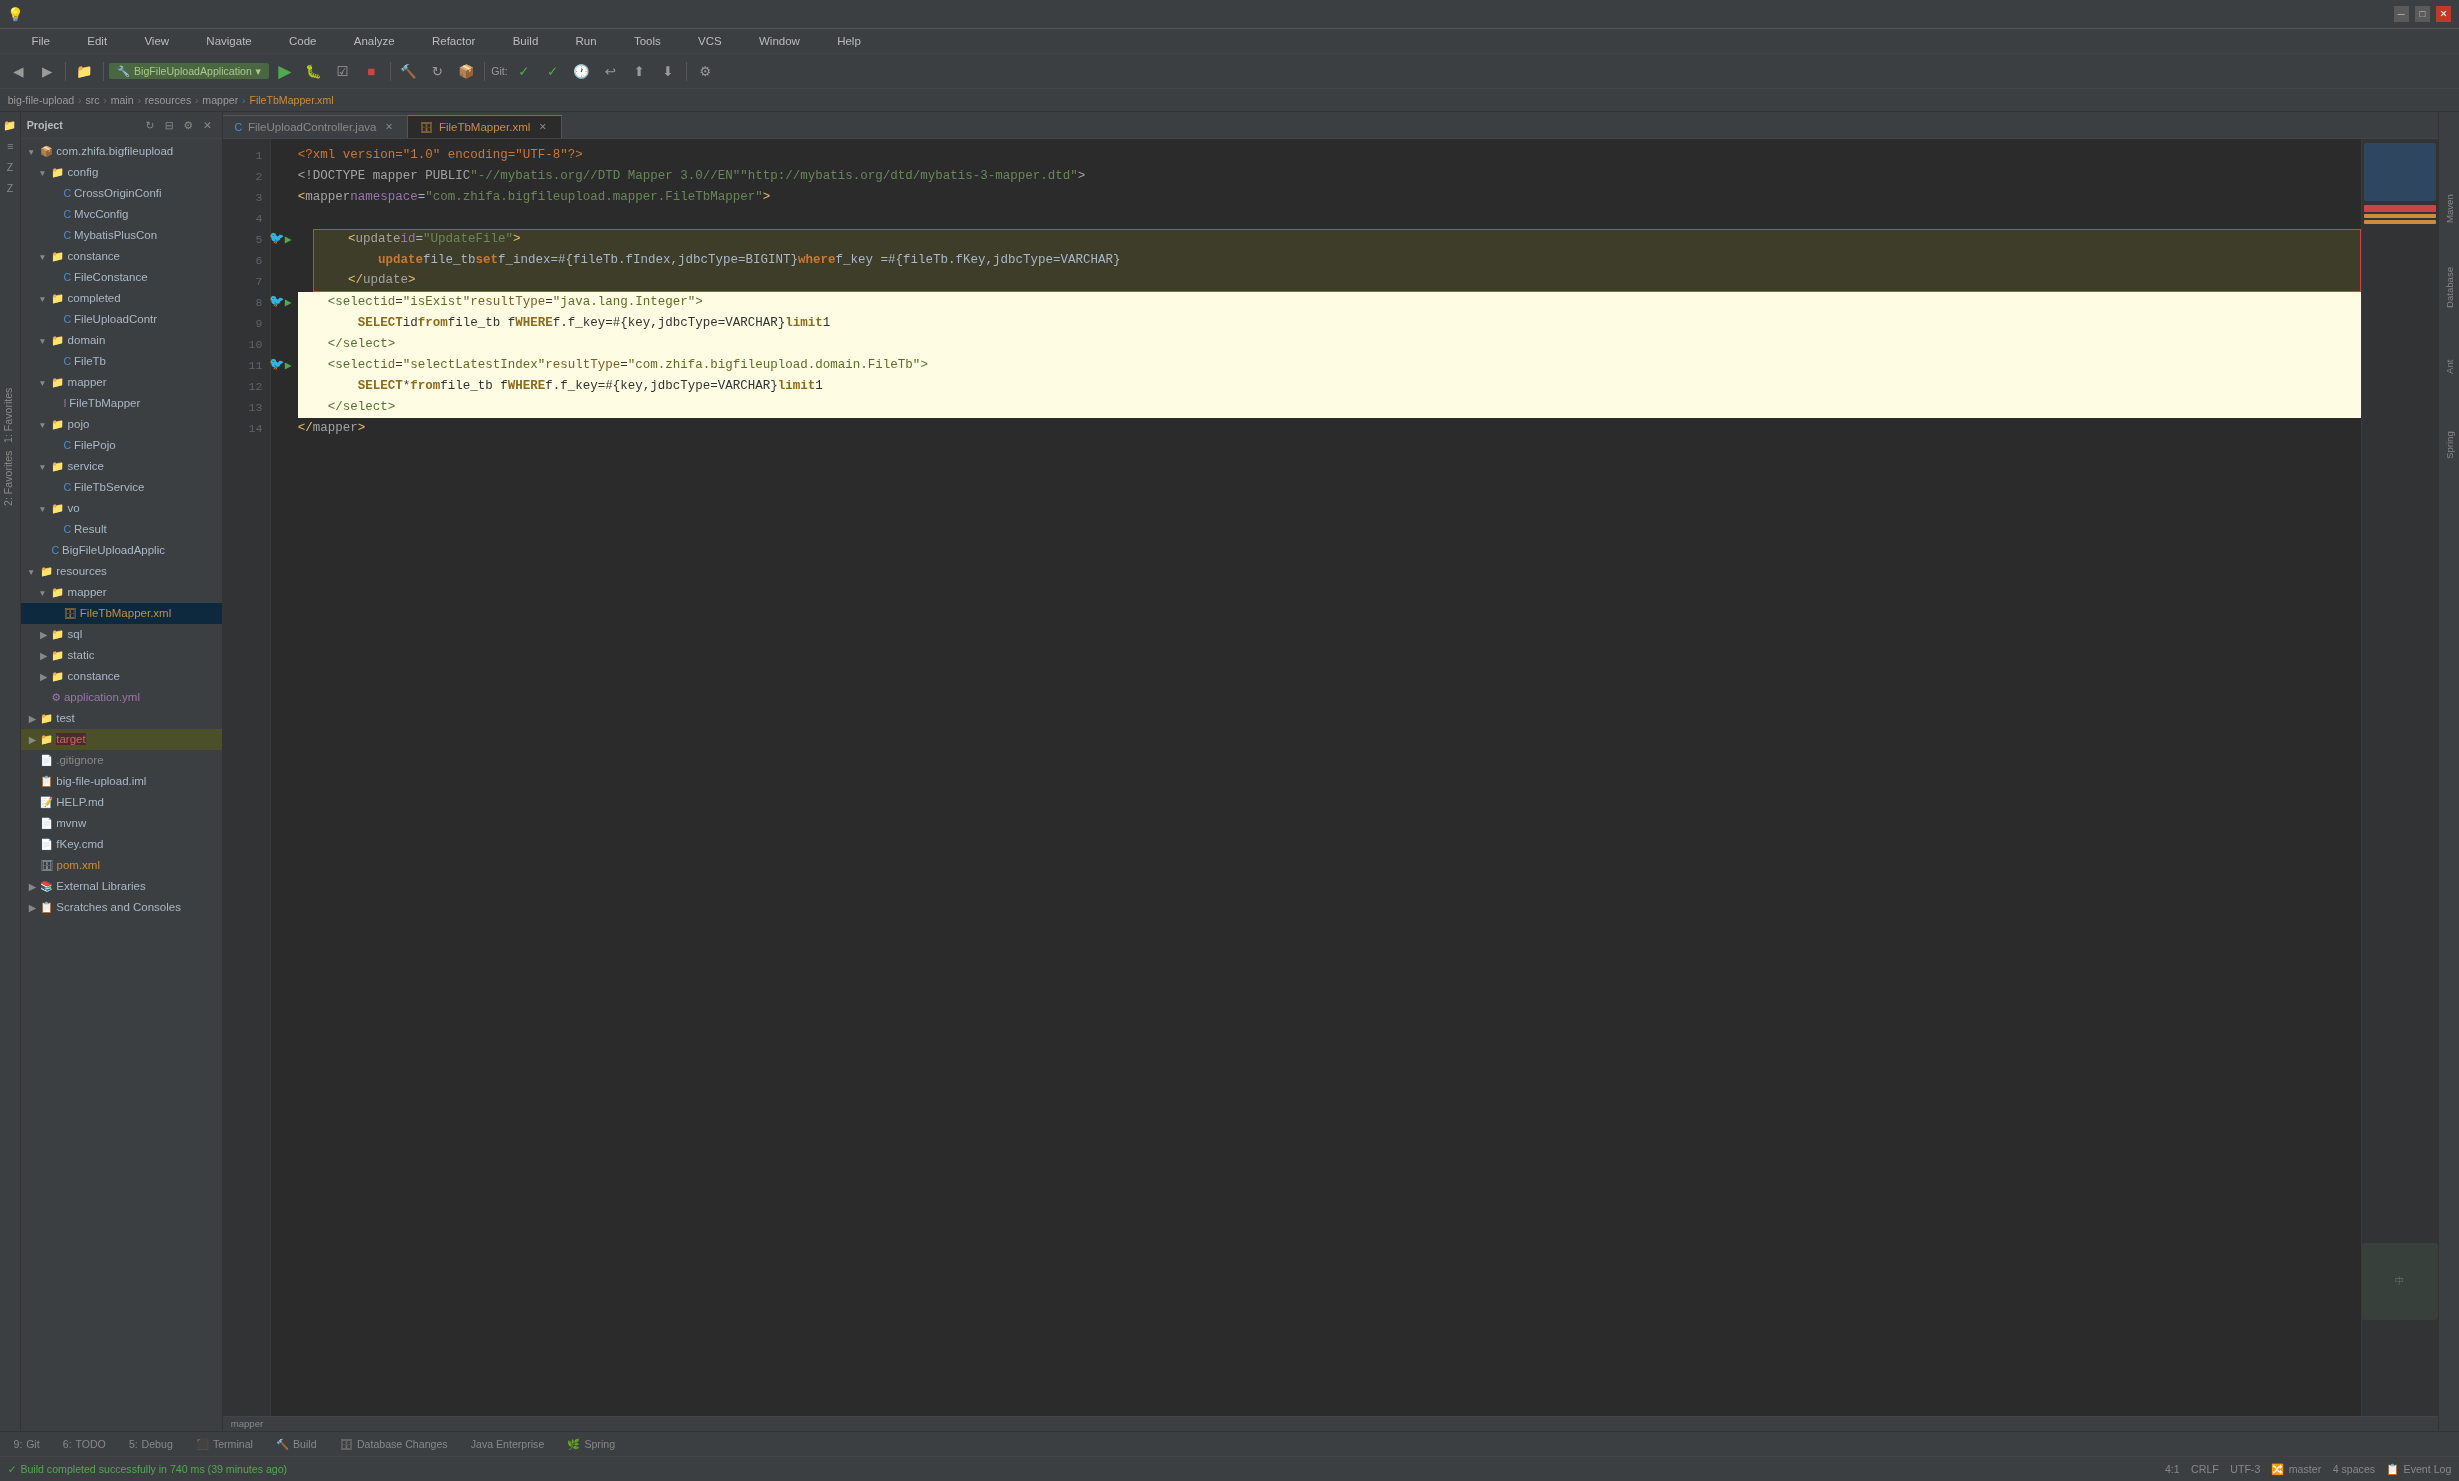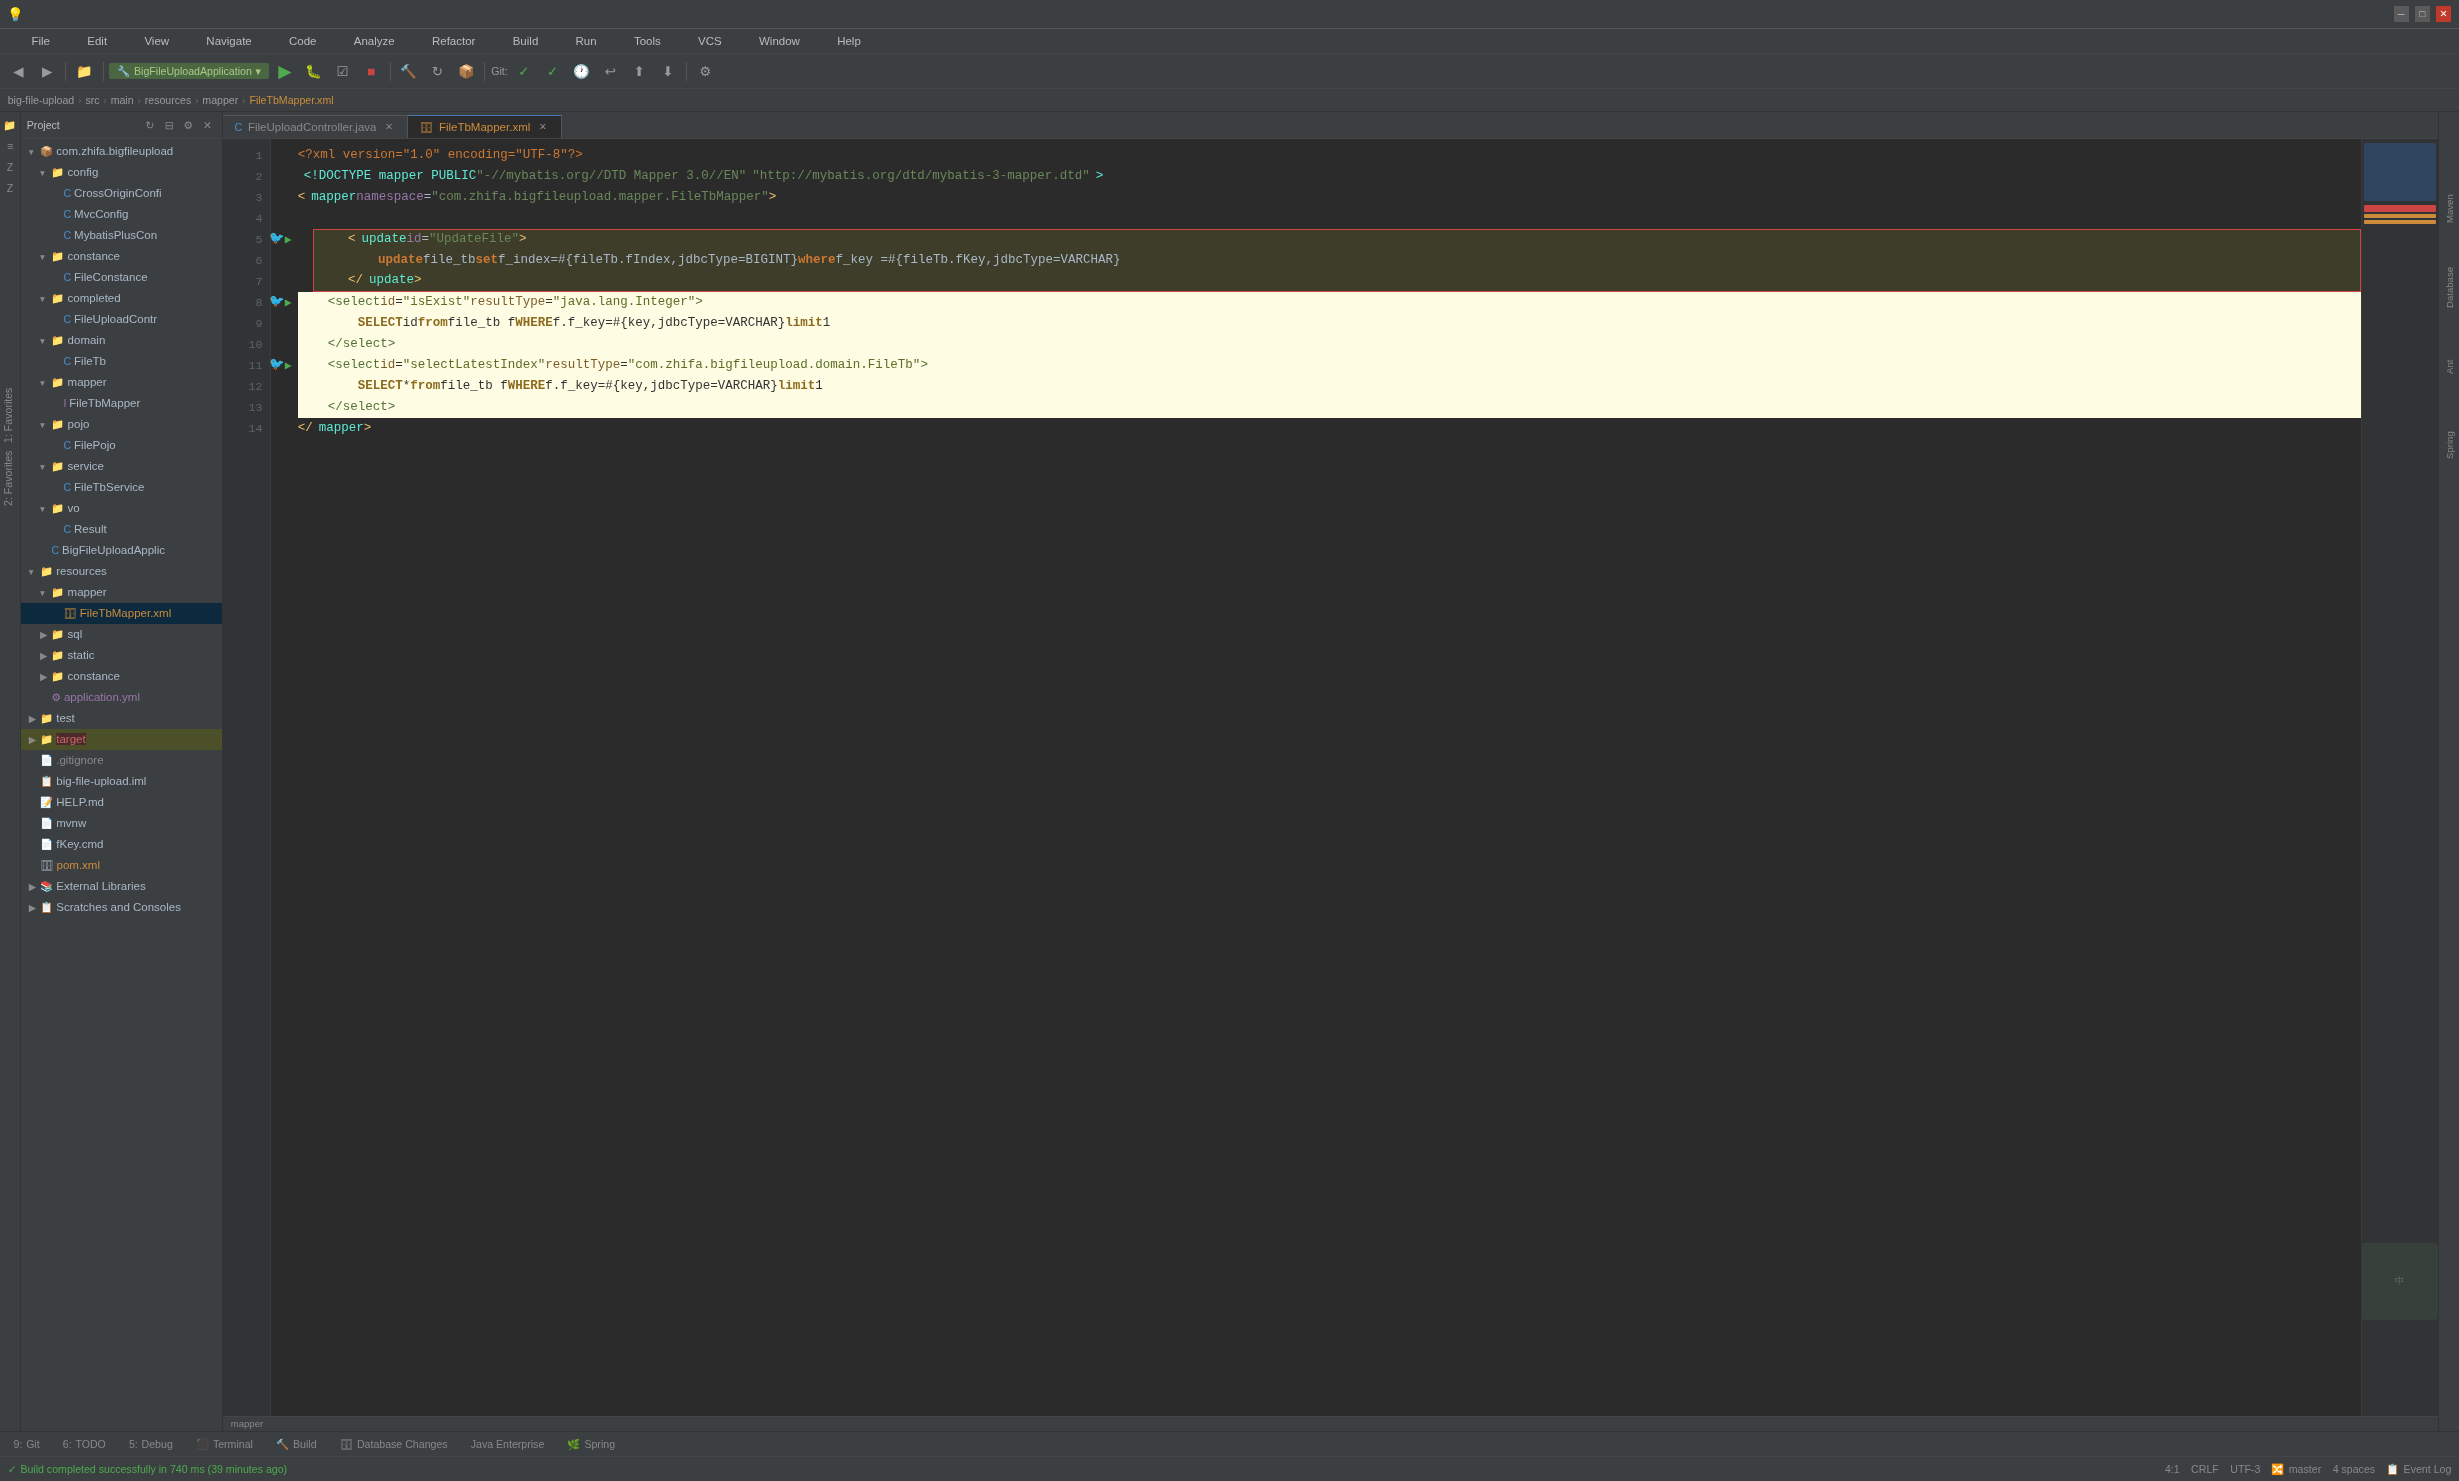--- a/index.html
+++ b/index.html
@@ -28,21 +28,21 @@
     .breadcrumb-sep { color: #666; }
     .breadcrumb-item { color: #9a9a9a; cursor: pointer; }
     .breadcrumb-active { color: #cc8c3c; }
 
     
     #main { display: flex; height: calc(1481px - 29px - 25px - 35px - 23px - 25px - 25px); }
 
     
     #left-panel { width: 202px; background: #3c3f41; border-right: 1px solid #333; display: flex; flex-direction: column; overflow: hidden; }
     #panel-header { height: 27px; background: #3c3f41; display: flex; align-items: center; padding: 0 5.8px; border-bottom: 1px solid #444; gap: 3.8px; }
-    .panel-title { font-size: 10.6px; color: #bbb; font-weight: normal; text-align: center; }
+    .panel-title { font-size: 10.6px; color: #bbb; font-weight: bold; text-align: center; }
     .panel-icons { display: flex; gap: 1.9px; margin-left: auto; }
     .panel-icon-btn { width: 17.3px; height: 17.3px; background: transparent; border: none; color: #888; cursor: pointer; font-size: 10.6px; display: flex; align-items: center; justify-content: center; }
     #file-tree { flex: 1; overflow-y: auto; padding: 1.9px 0; font-size: 11.5px; }
     .tree-item { display: flex; align-items: center; padding: 1px 0; cursor: pointer; white-space: nowrap; overflow: hidden; }
     .tree-item.selected { background: #0d293e; }
     .tree-item.highlighted { background: #4c5028; }
     .tree-arrow { width: 11.5px; color: #888; font-size: 9.6px; }
     .tree-icon { margin-right: 2.9px; font-size: 10.6px; }
     .tree-label { font-size: 11.5px; }
     .tree-label.folder { color: #a9b7c6; }
@@ -74,21 +74,21 @@
     
     #code-editor { flex: 1; overflow: auto; position: relative; font-family: 'Consolas', 'Courier New', monospace; font-size: 12.5px; line-height: 21px; background: #2b2b2b; display: flex; }
     #line-numbers { width: 48px; background: #313335; color: #606366; font-size: 11.5px; line-height: 21px; padding: 5.8px 0; text-align: right; padding-right: 7.7px; user-select: none; border-right: 1px solid #3a3a3a; flex-shrink: 0; }
     #line-numbers div { height: 21px; }
     #gutter-icons { width: 19px; background: #2b2b2b; padding: 5.8px 0; flex-shrink: 0; }
     #gutter-icons div { height: 21px; display: flex; align-items: center; justify-content: center; font-size: 10.6px; }
     #code-content { flex: 1; padding: 5.8px 0 5.8px 7.7px; overflow-x: auto; position: relative; }
     .code-line { height: 21px; display: flex; align-items: center; white-space: nowrap; position: relative; }
 
     
-    .xml-tag { color: #5eead4; margin-left: 6px; }
+    .xml-tag { color: #a3a3a3; }
     .xml-bracket { color: #e8bf6a; }
     .xml-attr { color: #9876aa; }
     .xml-value { color: #6a8759; }
     .xml-text { color: #a9b7c6; }
     .xml-decl { color: #cc7832; }
     .sql-keyword { color: #cc7832; font-weight: bold; }
     .sql-text { color: #a9b7c6; }
 
     
     #status-bar { height: 25px; background: #3c3f41; display: flex; align-items: center; padding: 0 7.7px; gap: 7.7px; border-top: 1px solid #444; font-size: 10.6px; color: #888; }

